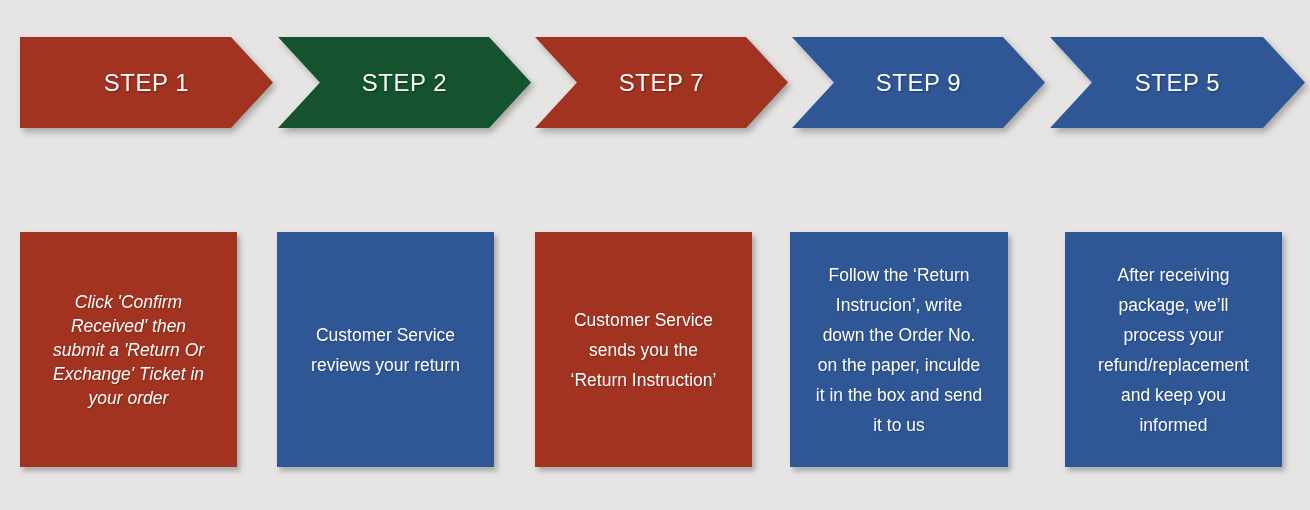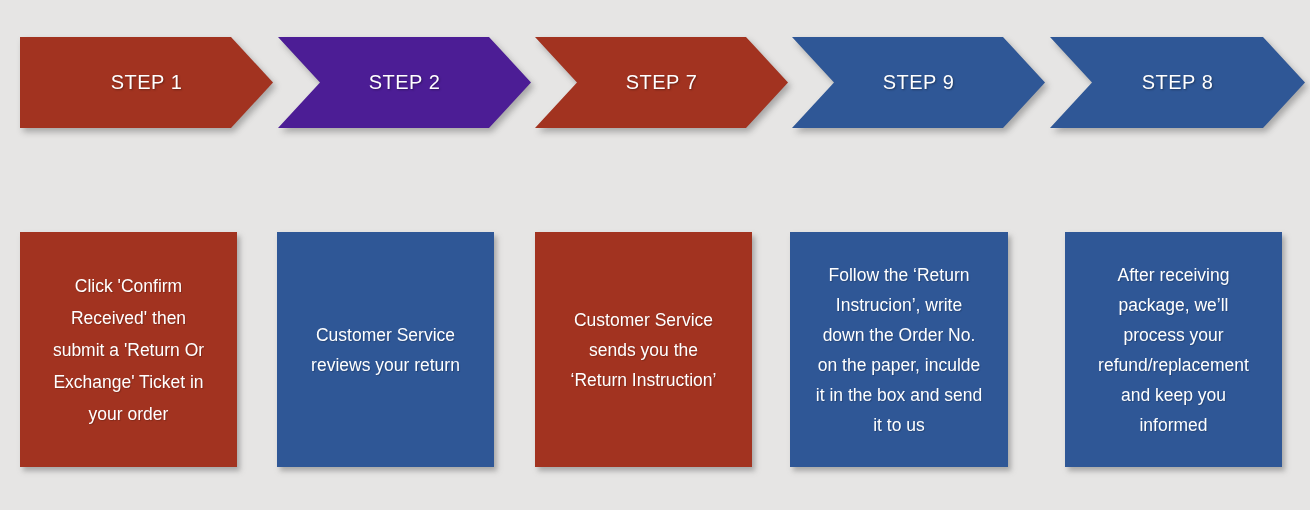--- a/index.html
+++ b/index.html
@@ -32,21 +32,21 @@
     display: flex;
     align-items: center;
     justify-content: center;
     clip-path: polygon(0 0, calc(100% - 42px) 0, 100% 50%, calc(100% - 42px) 100%, 0 100%);
   }
   .arrow.notched {
     clip-path: polygon(0 0, calc(100% - 42px) 0, 100% 50%, calc(100% - 42px) 100%, 0 100%, 42px 50%);
   }
   .step-label {
     color: #ffffff;
-    font-size: 20px;
+    font-size: 24px;
     letter-spacing: 0.5px;
     text-shadow: 1px 1px 2px rgba(0,0,0,0.35);
   }
 
   
   .desc-box {
     position: absolute;
     top: 232px;
     height: 235px;
     display: flex;
@@ -65,52 +65,52 @@
     width: 100%;
     padding: 0 6px;
     box-sizing: border-box;
     text-align: center;
     white-space: pre-line;
     color: #ffffff;
     font-size: 17.5px;
     line-height: 30px;
     text-shadow: 1px 1px 1px rgba(0,0,0,0.2);
   }
-  #box-1 .desc-text { line-height: 32px; }
+  #box-1 .desc-text { line-height: 24px; font-style: italic; }
 </style>
 </head>
 <body style="background-color: rgb(230, 229, 228);">
 
 <div class="arrow-wrap" id="arrow-1">
   <div class="arrow" style="background-color: rgb(162, 51, 32);">
     <span class="step-label">STEP 1</span>
   </div>
 </div>
 
 <div class="arrow-wrap" id="arrow-2">
-  <div class="arrow notched" style="background-color: #4c1d95;">
+  <div class="arrow notched" style="background-color: #14532d;">
     <span class="step-label">STEP 2</span>
   </div>
 </div>
 
 <div class="arrow-wrap" id="arrow-3">
   <div class="arrow notched" style="background-color: rgb(162, 51, 32);">
     <span class="step-label">STEP 7</span>
   </div>
 </div>
 
 <div class="arrow-wrap" id="arrow-4">
   <div class="arrow notched" style="background-color: rgb(47, 87, 150);">
     <span class="step-label">STEP 9</span>
   </div>
 </div>
 
 <div class="arrow-wrap" id="arrow-5">
   <div class="arrow notched" style="background-color: rgb(47, 87, 150);">
-    <span class="step-label">STEP 8</span>
+    <span class="step-label">STEP 5</span>
   </div>
 </div>
 
 <div class="desc-box" id="box-1" style="background-color: rgb(162, 51, 32);">
   <span class="desc-text">Click 'Confirm
 Received' then
 submit a 'Return Or
 Exchange' Ticket in
 your order</span>
 </div>

